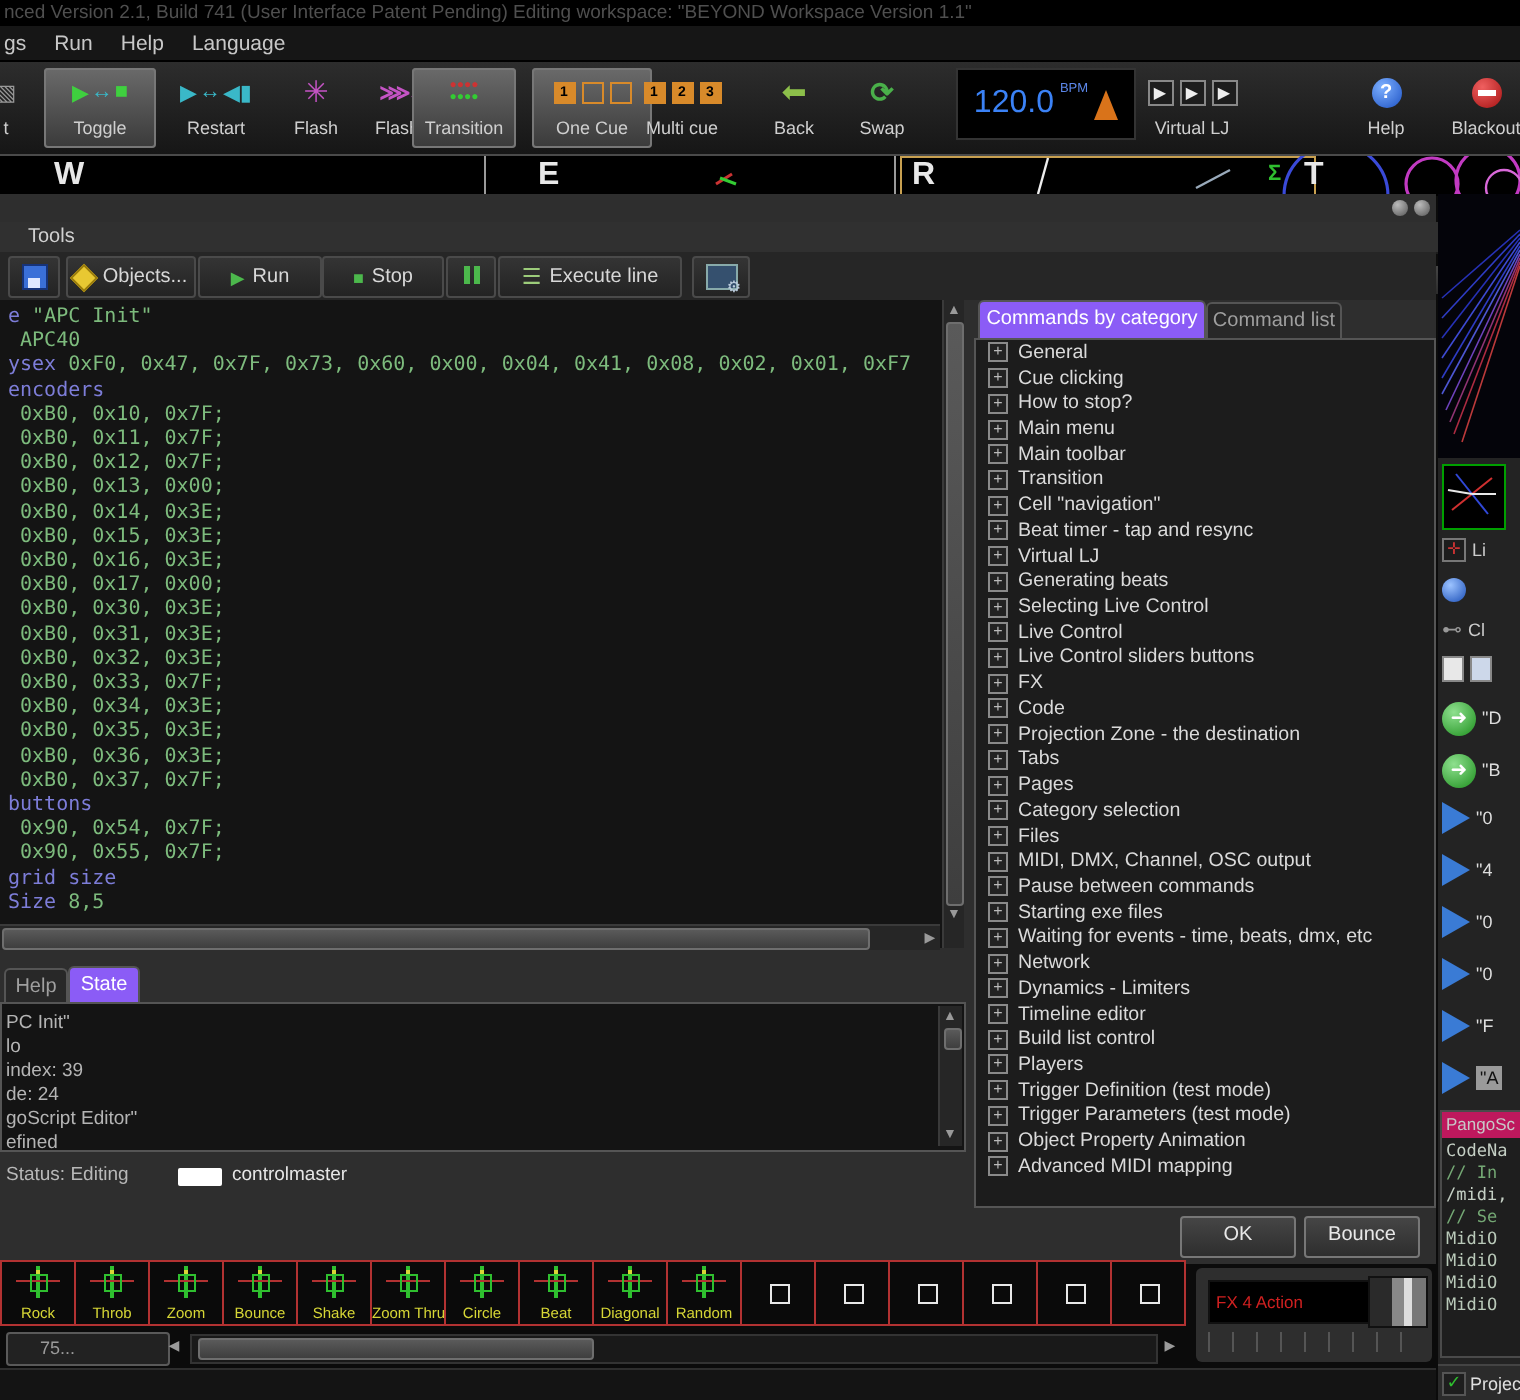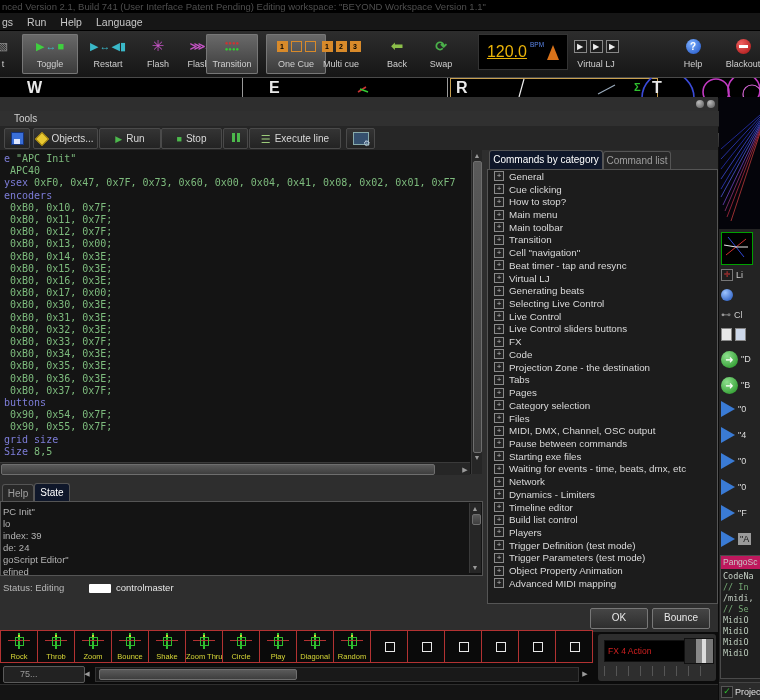--- a/index.html
+++ b/index.html
@@ -16,21 +16,21 @@
   .tbtn{position:absolute;top:3px;height:40px;text-align:center;border-radius:2px;}
   .tbtn.sel{background:linear-gradient(#6a6a6a,#3a3a3a);box-shadow:0 0 0 1px #777 inset;}
   .ticon{height:24px;display:flex;align-items:center;justify-content:center;gap:1px;font-size:11px;}
   .tlabel{font-size:9px;color:#cfcfcf;line-height:12px;white-space:nowrap;}
   .g{color:#3fd03f;} .c{color:#3ab8c8;} .mg{color:#c554c5;}
   .sq{display:inline-block;width:9px;height:9px;border:1px solid #d88a2a;font-size:7px;line-height:9px;
       color:#000;margin:0 1px;vertical-align:middle;}
   .sq.f{background:#d88a2a;font-weight:bold;}
   #bpm-box{left:478px;top:34px;width:88px;height:34px;background:#000;border:1px solid #333;
            display:flex;align-items:center;justify-content:center;gap:3px;}
-  #bpm-value{color:#eab308;font-size:16px;text-decoration:underline;}
+  #bpm-value{color:#3b82f6;font-size:16px;}
   #bpm-unit{color:#5b86e8;font-size:6.5px;align-self:flex-start;margin-top:6px;}
   #metronome-icon{width:0;height:0;border-left:6px solid transparent;border-right:6px solid transparent;
                   border-bottom:15px solid #d9731a;}
   .vlj{display:inline-block;width:11px;height:11px;background:#1d1d1d;border:1px solid #888;color:#eee;
        font-size:8px;line-height:11px;text-align:center;margin:0 1px;}
   .circle-icon{display:inline-block;width:15px;height:15px;border-radius:50%;text-align:center;}
   #help-icon{background:radial-gradient(circle at 35% 30%,#7db0ff,#1d52c4);color:#fff;font-weight:bold;
              font-size:10px;line-height:15px;}
   #blackout-icon{background:radial-gradient(circle at 35% 30%,#f06060,#a51212);position:relative;}
   #blackout-icon::after{content:"";position:absolute;left:3px;top:6.5px;width:9px;height:2.5px;background:#fff;}
@@ -63,21 +63,21 @@
   #code-lines{position:absolute;left:4px;top:3px;font-family:"DejaVu Sans Mono",monospace;
               font-size:10px;line-height:12.2px;white-space:pre;}
   .kw{color:#7d7dd8;} .grn{color:#7dbb7d;} .str{color:#7dbb7d;}
   .vscroll{position:absolute;background:#262626;border-left:1px solid #3a3a3a;}
   .hscroll{position:absolute;background:#262626;border-top:1px solid #3a3a3a;}
   .thumb{position:absolute;background:linear-gradient(#5a5a5a,#3e3e3e);border:1px solid #6e6e6e;border-radius:2px;}
   .sarrow{position:absolute;color:#9a9a9a;font-size:7px;line-height:9px;text-align:center;width:10px;}
   
   .tab{position:absolute;height:17px;font-size:10px;line-height:17px;text-align:center;
        border:1px solid #555;border-bottom:none;border-radius:3px 3px 0 0;background:#282828;color:#9f9f9f;}
-  .tab.active{background:#0f172a;color:#fff;}
+  .tab.active{background:#8b5cf6;color:#fff;}
   #state-panel{left:0;top:501px;width:481px;height:73px;background:#141414;border:1px solid #555;}
   #state-lines{position:absolute;left:2px;top:4px;font-size:9.5px;line-height:12px;color:#b4b4b4;white-space:pre;}
   #status-bar{left:0;top:579px;width:481px;height:18px;font-size:9.5px;line-height:18px;color:#b8b8b8;}
   #status-swatch{position:absolute;left:89px;top:5px;width:22px;height:9px;background:#fff;border-radius:1px;}
   
   #cmd-tree{left:487px;top:169px;width:229px;height:433px;background:#1c1c1c;border:1px solid #555;overflow:hidden;}
   .tree-row{display:flex;align-items:center;height:12.72px;padding-left:6px;font-size:9.8px;color:#dadada;white-space:nowrap;}
   .expander{width:8px;height:8px;border:1px solid #8a8a8a;background:#222;color:#bbb;font-size:8px;
             line-height:7px;text-align:center;margin-right:5px;flex:none;}
   .tree-row.root{padding-left:6px;}
@@ -524,21 +524,21 @@
       </div>
       <div class="fx-label">Circle</div>
     </div>
     <div class="fx-cell">
       <div class="fx-icon">
         <i class="v"></i>
         <i class="h"></i>
         <i class="s"></i>
         <i class="d"></i>
       </div>
-      <div class="fx-label">Play</div>
+      <div class="fx-label">Beat</div>
     </div>
     <div class="fx-cell">
       <div class="fx-icon">
         <i class="v"></i>
         <i class="h"></i>
         <i class="s"></i>
         <i class="d"></i>
       </div>
       <div class="fx-label">Diagonal</div>
     </div>

